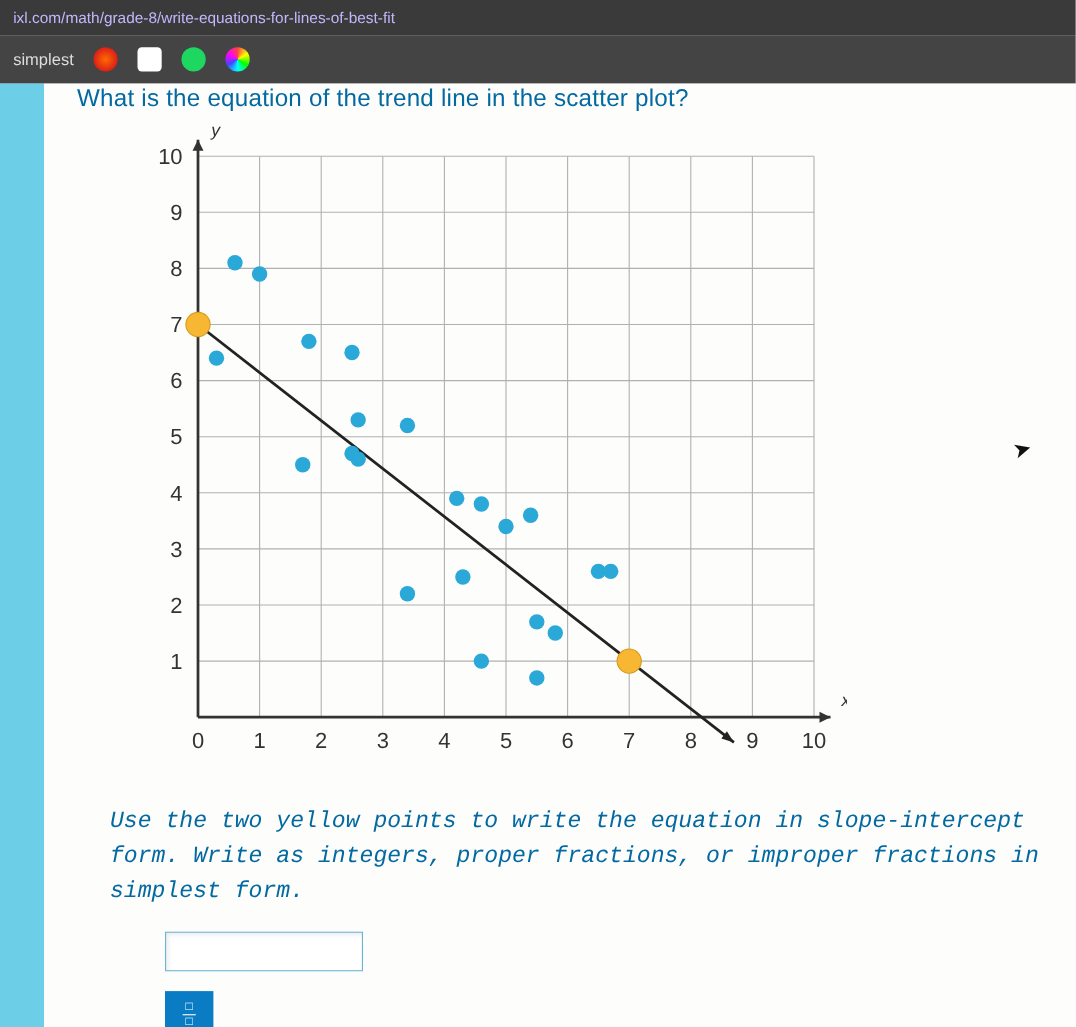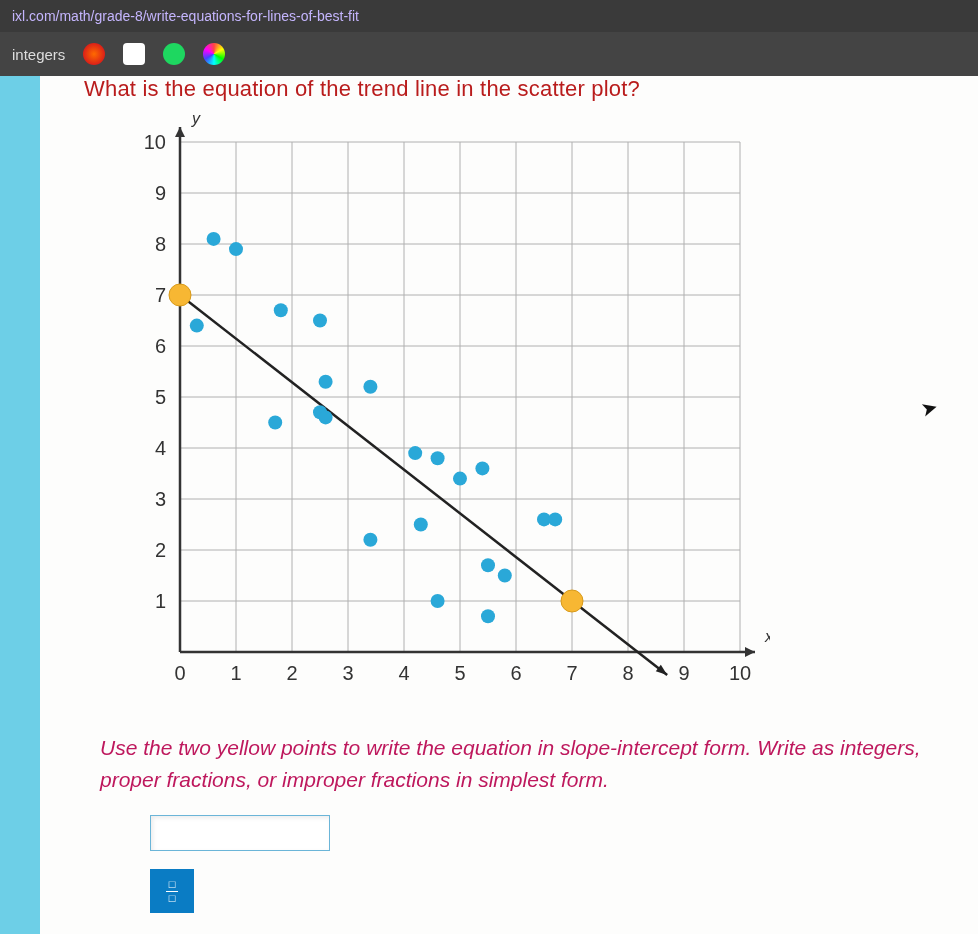--- a/index.html
+++ b/index.html
@@ -47,42 +47,42 @@
     flex-shrink: 0;
   }
   .main-content {
     flex: 1;
     background: #fdfdfc;
     padding: 0 30px 20px 30px;
     position: relative;
   }
   .question-text {
     font-size: 22px;
-    color: #b91c1c;
+    color: #0369a1;
     margin-bottom: 10px;
     font-weight: 500;
     letter-spacing: 0.2px;
-    margin-left: 14px;
   }
   .chart-container {
     position: relative;
     width: 660px;
     height: 600px;
     margin: 10px 0 20px 40px;
   }
   .chart-svg {
     width: 100%;
     height: 100%;
   }
   .instruction {
     font-size: 21px;
-    color: #be185d;
+    color: #0369a1;
     font-style: italic;
     line-height: 1.5;
     margin: 10px 0 20px 30px;
+    font-family: Liberation Mono, monospace;
   }
   .answer-row {
     margin-left: 80px;
     display: flex;
     flex-direction: column;
     gap: 18px;
     align-items: flex-start;
   }
   .answer-input {
     width: 180px;
@@ -130,21 +130,21 @@
   .highlight-point { fill: #f7b733; stroke: #d89a1a; stroke-width: 1; }
 </style>
 </head>
 <body>
 
 <div class="browser-bar">
   <span>ixl.com/math/grade-8/write-equations-for-lines-of-best-fit</span>
 </div>
 
 <div class="bookmarks-bar">
-  <span>integers</span>
+  <span>simplest</span>
   <span class="bookmark-icon" style="background: radial-gradient(circle,#ff6a00,#c02);"></span>
   <span class="bookmark-icon" style="background:#fff;border-radius:4px;"></span>
   <span class="bookmark-icon" style="background:#1ed760;"></span>
   <span class="bookmark-icon" style="background:conic-gradient(#f44,#ff0,#0f0,#0ff,#44f,#f0f,#f44);"></span>
 </div>
 
 <div class="content-area">
   <div class="left-strip"></div>
   <div class="main-content">
     <div class="question-text">What is the equation of the trend line in the scatter plot?</div>

